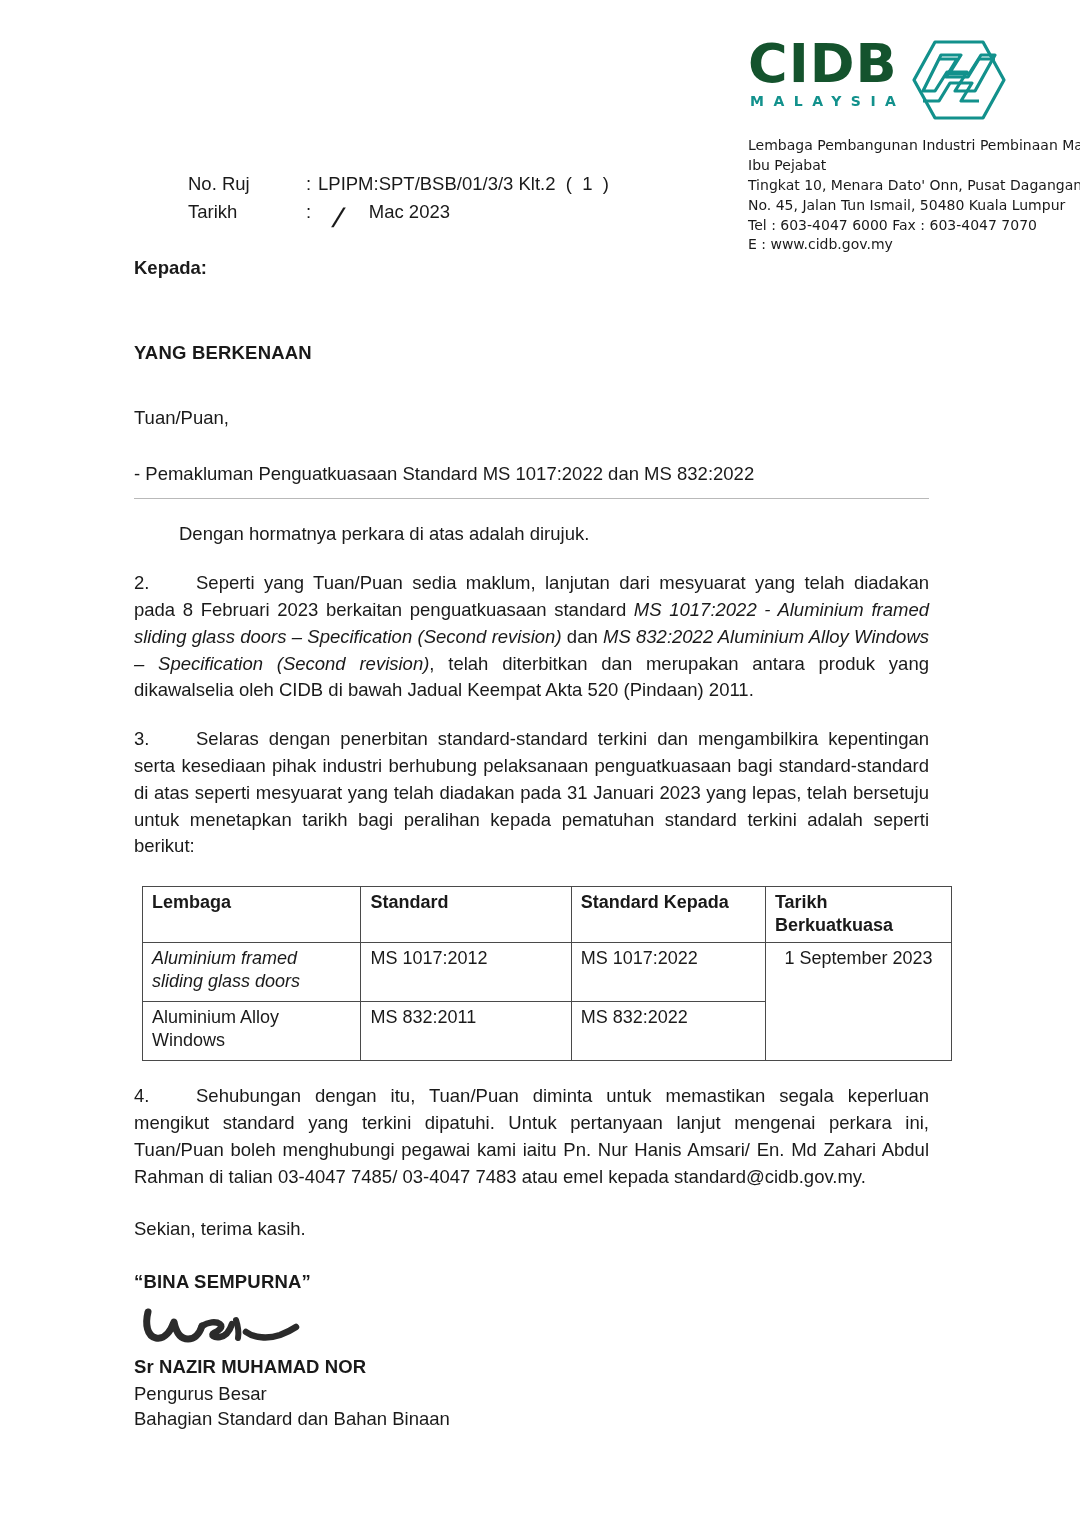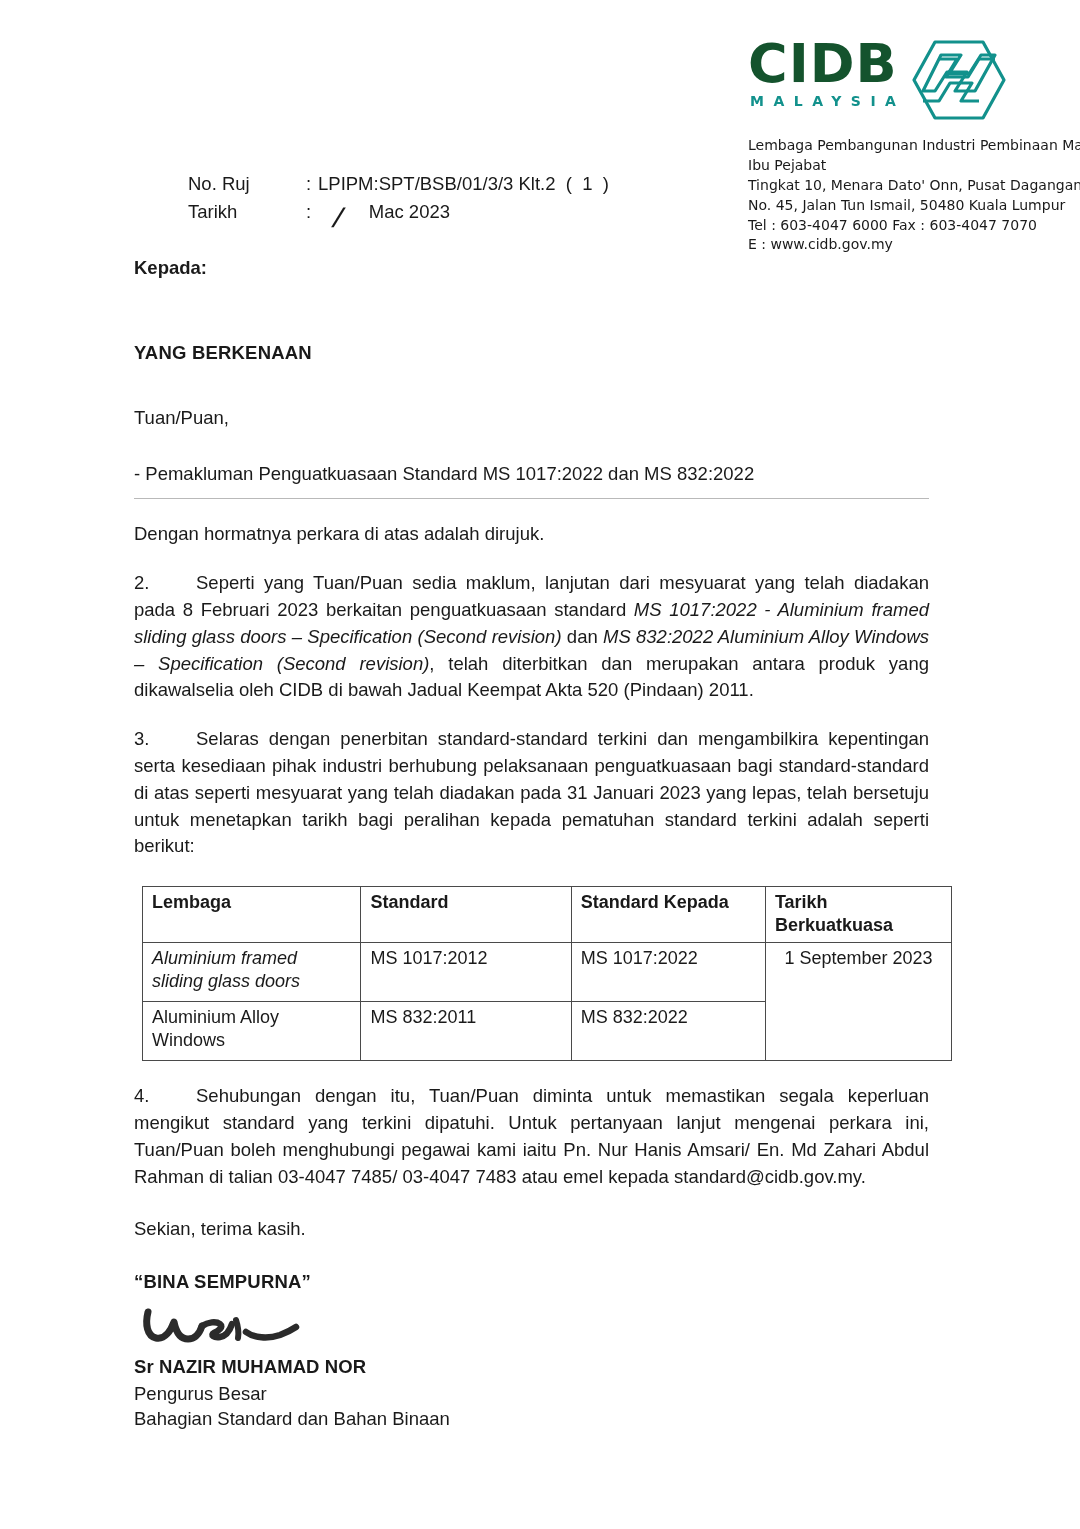--- a/index.html
+++ b/index.html
@@ -118,21 +118,21 @@
   .rule {
     border: 0;
     border-top: 1px solid #b9b9b9;
     margin: 10px 0 0 0;
     width: 100%;
   }
   p.para {
     margin: 22px 0 0 0;
     text-align: justify;
   }
-  p.para.first { margin-top: 22px; }
+  p.para.first { margin-top: 22px; margin-left: 45px; }
   .pnum {
     display: inline-block;
     width: 62px;
   }
   .it { font-style: italic; }
 
   
   .tbl-wrap {
     margin: 26px 0 0 8px;
     width: 810px;

